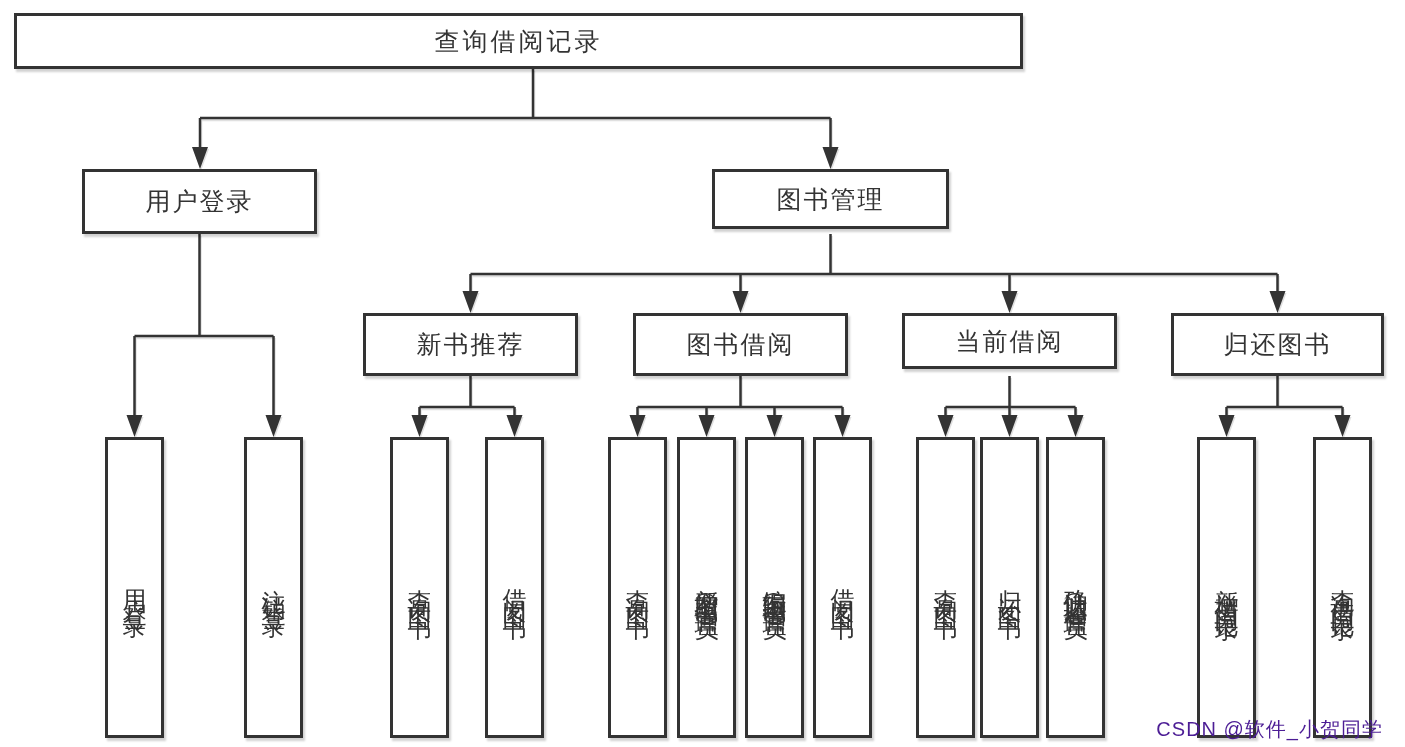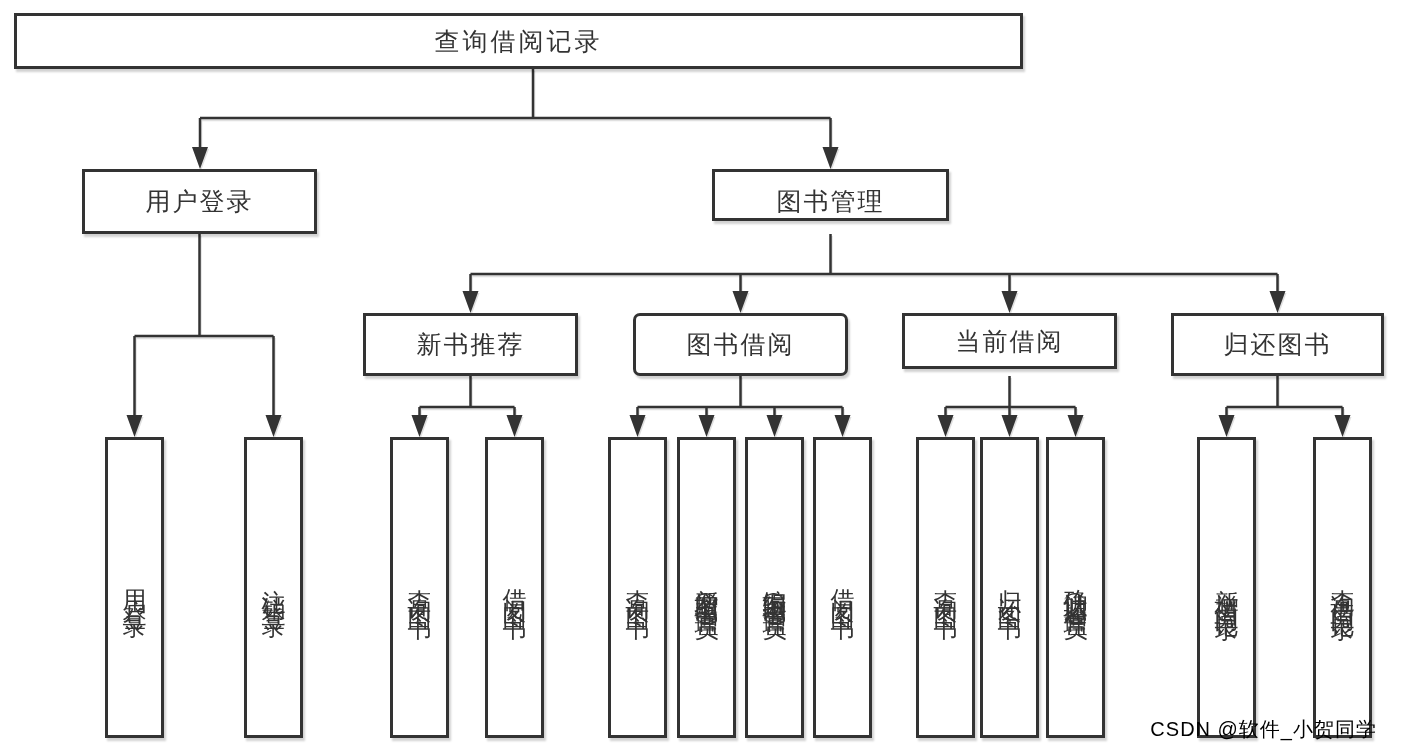--- a/index.html
+++ b/index.html
@@ -37,25 +37,25 @@
   .leaf .lbl {
     writing-mode: vertical-rl;
     text-orientation: mixed;
     font-size: 24px;
     letter-spacing: 9px;
   }
   .leaf.sp-m .lbl { letter-spacing: 6px; }
   .leaf.sp-s .lbl { letter-spacing: 4px; }
   .watermark {
     position: absolute;
-    right: 28px;
+    right: 22px;
     bottom: 4px;
     font-size: 20px;
     letter-spacing: 1px;
-    color: #000000;
+    color: #4c1d95;
     white-space: nowrap;
   }
 </style>
 </head>
 <body>
 
 <div class="canvas">
 
   <svg class="connector-layer" viewBox="0 0 1405 747" xmlns="http://www.w3.org/2000/svg">
     <path fill="none" stroke="#333333" stroke-width="2.5" d="M533 69 V118 M200 118 H830.5 M200 118 V152 M830.5 118 V152
@@ -87,28 +87,28 @@
              M1334.5 415 L1350.5 415 L1342.5 437 Z"></path>
   </svg>
 
   <div class="box root-box" style="left:14px; top:13px; width:1009px; height:56px;">
     <span class="lbl">查询借阅记录</span>
   </div>
 
   <div class="box" style="left:82px; top:169px; width:235px; height:65px;">
     <span class="lbl">用户登录</span>
   </div>
-  <div class="box" style="left:712px; top:169px; width:237px; height:52px;align-items:flex-end;">
+  <div class="box" style="left:712px; top:169px; width:237px; height:60px;">
     <span class="lbl">图书管理</span>
   </div>
 
   <div class="box" style="left:363px; top:313px; width:215px; height:63px;">
     <span class="lbl">新书推荐</span>
   </div>
-  <div class="box" style="left:633px; top:313px; width:215px; height:63px;border-radius:7px;">
+  <div class="box" style="left:633px; top:313px; width:215px; height:63px;">
     <span class="lbl">图书借阅</span>
   </div>
   <div class="box" style="left:902px; top:313px; width:215px; height:56px;">
     <span class="lbl">当前借阅</span>
   </div>
   <div class="box" style="left:1171px; top:313px; width:213px; height:63px;">
     <span class="lbl">归还图书</span>
   </div>
 
   <div class="box leaf" style="left:105px; top:437px; width:59px; height:301px;">

